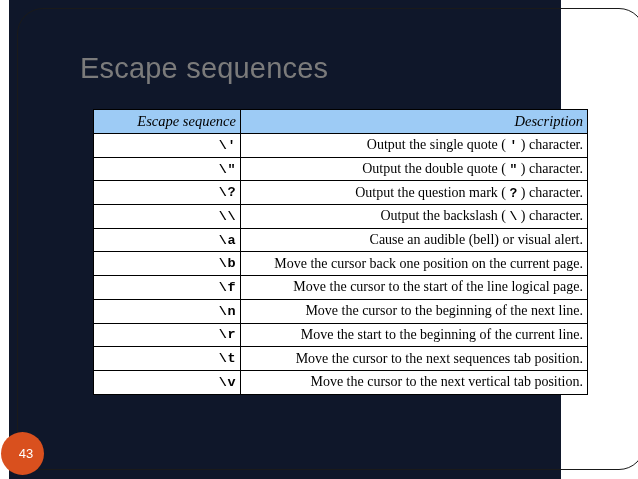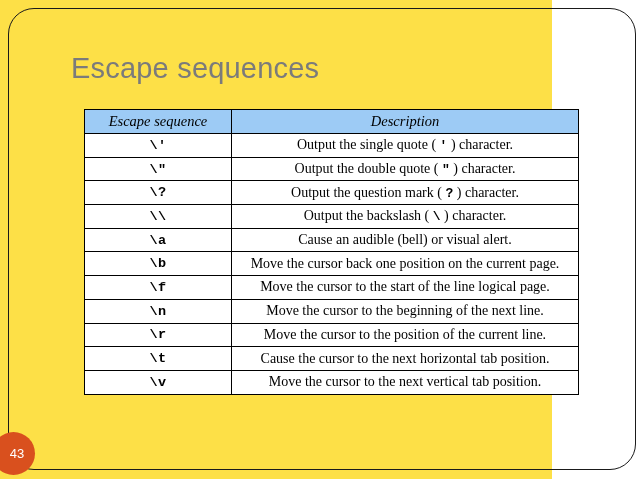--- a/index.html
+++ b/index.html
@@ -9,25 +9,25 @@
   }
   body {
     width: 638px;
     height: 479px;
     overflow: hidden;
     font-family: "Liberation Sans", sans-serif;
   }
 
   #slide {
     position: absolute;
-    left: 0;
+    left: 9px;
     top: 0;
     width: 552px;
     height: 479px;
-    background: #fde047;
+    background: #0f172a;
   }
 
   
   #slide-frame {
     position: absolute;
     left: 8px;
     top: 8px;
     width: 628px;
     height: 462px;
     border: 1.4px solid #1a1a1a;
@@ -54,21 +54,21 @@
     top: 109px;
     width: 494px;
     border-collapse: collapse;
     table-layout: fixed;
     background: #ffffff;
   }
   #escape-table td, #escape-table th {
     border: 1.2px solid #000000;
     padding: 0 4px;
     vertical-align: middle;
-    text-align: center;
+    text-align: right;
   }
   #escape-table col.seq-col { width: 147px; }
   #escape-table col.desc-col { width: 347px; }
 
   thead th {
     background: #9dcbf5;
     height: 23px;
     font-family: "Liberation Serif", serif;
     font-style: italic;
     font-weight: normal;
@@ -167,25 +167,25 @@
         <tr>
           <td class="seq-cell">\f</td>
           <td class="desc-cell">Move the cursor to the start of the line logical page.</td>
         </tr>
         <tr>
           <td class="seq-cell">\n</td>
           <td class="desc-cell">Move the cursor to the beginning of the next line.</td>
         </tr>
         <tr>
           <td class="seq-cell">\r</td>
-          <td class="desc-cell">Move the cursor to the position of the current line.</td>
+          <td class="desc-cell">Move the start to the beginning of the current line.</td>
         </tr>
         <tr>
           <td class="seq-cell">\t</td>
-          <td class="desc-cell">Cause the cursor to the next horizontal tab position.</td>
+          <td class="desc-cell">Move the cursor to the next sequences tab position.</td>
         </tr>
         <tr>
           <td class="seq-cell">\v</td>
           <td class="desc-cell">Move the cursor to the next vertical tab position.</td>
         </tr>
       </tbody>
   </table>
 
   <div id="page-number-badge">43</div>
 

